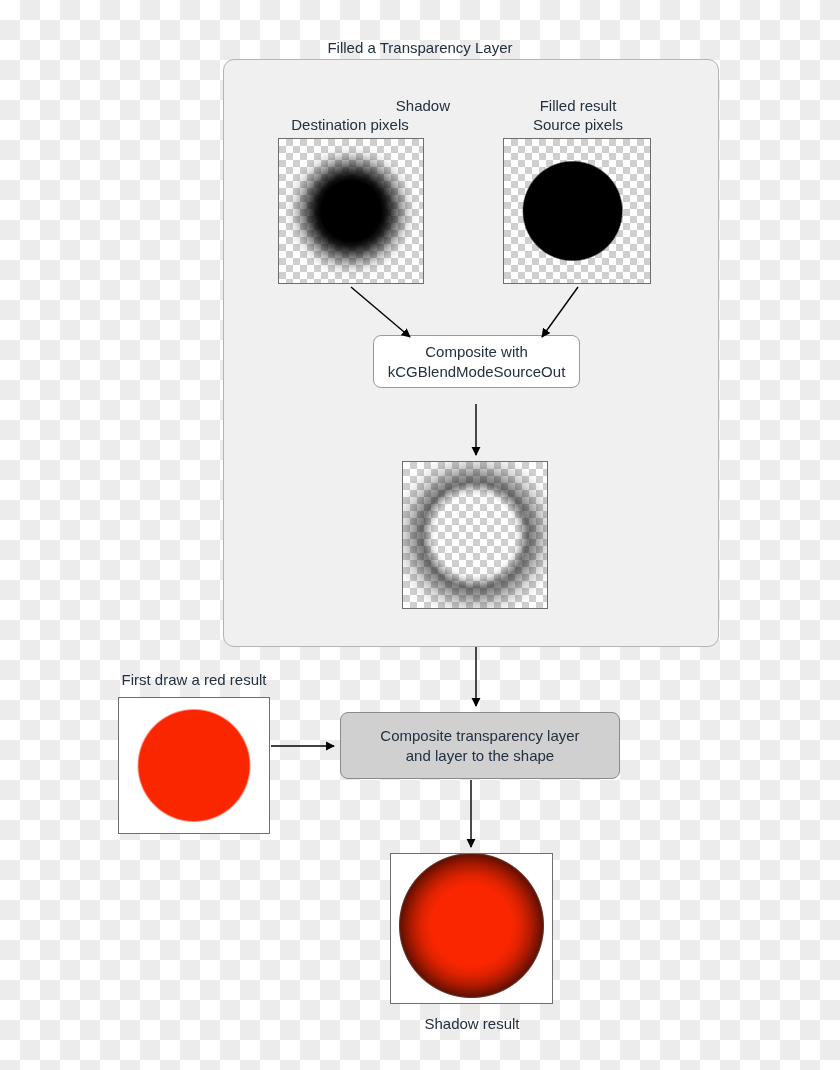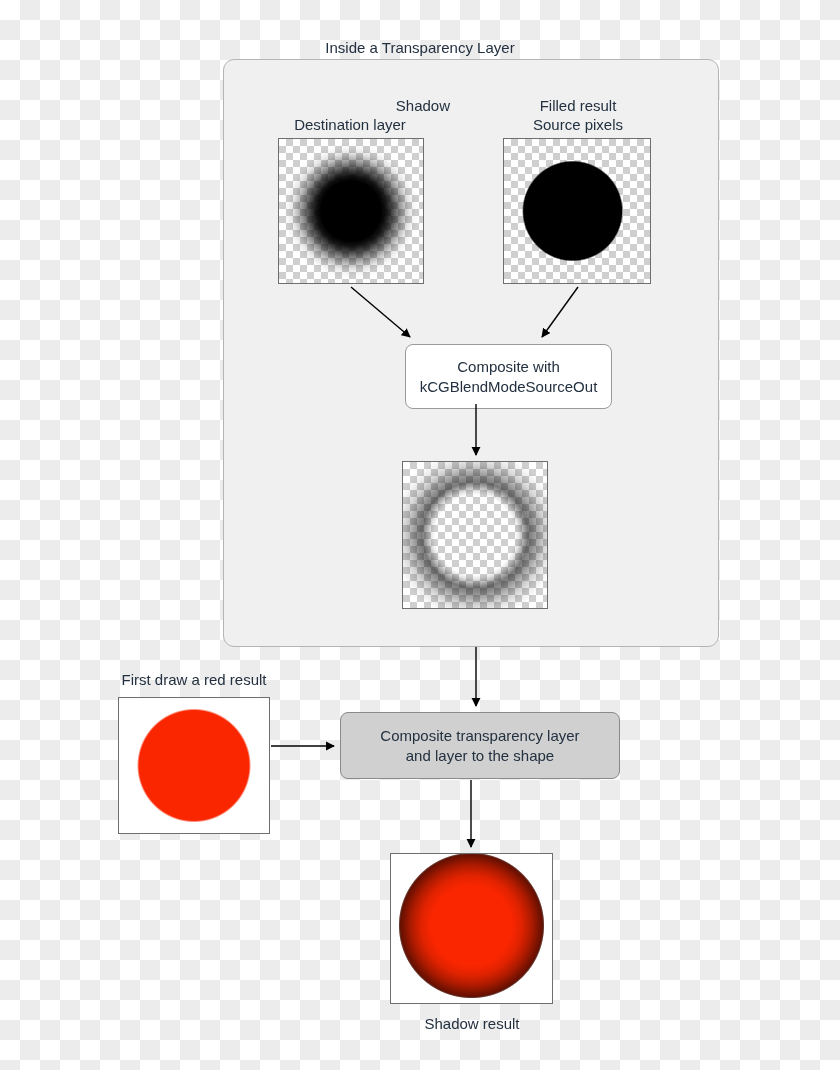--- a/index.html
+++ b/index.html
@@ -82,46 +82,46 @@
   svg.arrows {
     position: absolute;
     left: 0; top: 0;
     width: 840px; height: 1070px;
     pointer-events: none;
   }
 </style>
 </head>
 <body>
 
-<div class="abs label" style="left:0; top:38px; width:840px;">Inside a Transparency Layer</div>
+<div class="abs label" style="left:0; top:38px; width:840px;">Filled a Transparency Layer</div>
 
 <div class="abs panel" style="left:223px; top:59px; width:496px; height:588px;"></div>
 
 <div class="abs label" style="left:250px; top:96px; width:200px;text-align:right;">Shadow</div>
-<div class="abs label" style="left:250px; top:115px; width:200px;">Destination layer</div>
+<div class="abs label" style="left:250px; top:115px; width:200px;">Destination pixels</div>
 
 <div class="abs label" style="left:478px; top:96px; width:200px;">Filled result</div>
 <div class="abs label" style="left:478px; top:115px; width:200px;">Source pixels</div>
 
 <div class="tile" style="left:278px; top:138px; width:146px; height:146px;">
   <div class="art" style="background: radial-gradient(circle 58px at 50% 50%,
                rgba(0,0,0,1) 0px, rgba(0,0,0,1) 30px,
                rgba(0,0,0,0.92) 35px, rgba(0,0,0,0.72) 41px,
                rgba(0,0,0,0.48) 47px, rgba(0,0,0,0.26) 53px,
                rgba(0,0,0,0.10) 58px, rgba(0,0,0,0.03) 63px,
                rgba(0,0,0,0) 68px);"></div>
 </div>
 
 <div class="tile" style="left:503px; top:138px; width:148px; height:146px;">
   <div class="art" style="background: radial-gradient(circle 50px at 47% 50%,
                rgba(0,0,0,1) 0px, rgba(0,0,0,1) 49px,
                rgba(0,0,0,0) 50.5px);"></div>
 </div>
 
-<div class="abs box box-white" style="left:373px; top:344px; width:207px; height:65px;margin-left:32px;">
+<div class="abs box box-white" style="left:373px; top:335px; width:207px; height:53px;">
   <span>Composite with
 kCGBlendModeSourceOut</span>
 </div>
 
 <div class="tile" style="left:402px; top:461px; width:146px; height:148px;">
   <div class="art" style="background: radial-gradient(circle 62px at 50% 50%,
                rgba(0,0,0,0) 0px, rgba(0,0,0,0) 40px,
                rgba(0,0,0,0.10) 44px, rgba(0,0,0,0.34) 49px,
                rgba(0,0,0,0.52) 53px, rgba(0,0,0,0.44) 58px,
                rgba(0,0,0,0.30) 64px, rgba(0,0,0,0.17) 70px,

